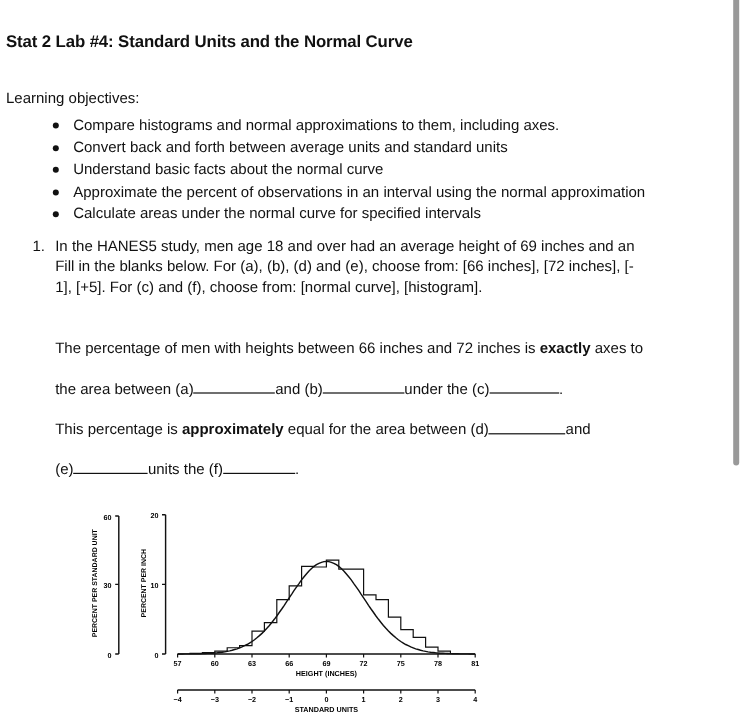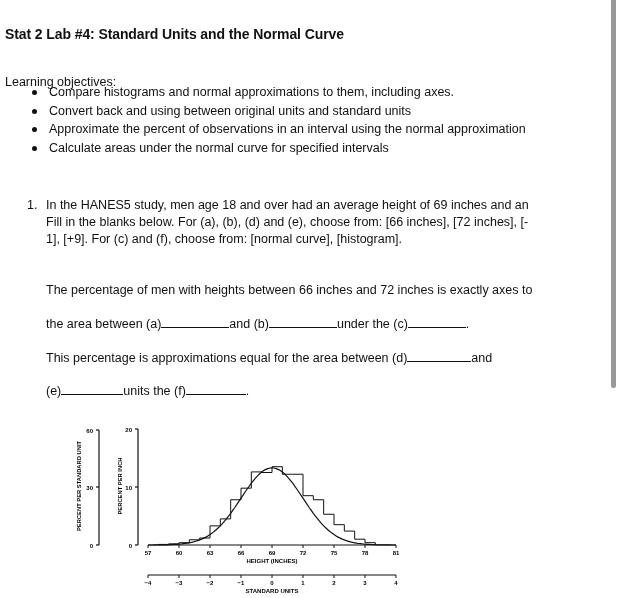--- a/index.html
+++ b/index.html
@@ -1,60 +1,61 @@
 <!DOCTYPE html>
 <html><head>
 <meta charset="utf-8">
 <style>
   html,body{margin:0;padding:0;background:#fff;}
   body{width:621px;height:598px;position:relative;overflow:hidden;font-family:"Liberation Sans","DejaVu Sans",sans-serif;color:#111;}
   .abs{position:absolute;white-space:nowrap;}
   .title{left:5px;top:26px;font-size:14px;font-weight:bold;letter-spacing:-0.1px;}
   .lo-head{left:5px;top:63px;font-size:12.5px;margin-top:12px;}
-  .bullets{position:absolute;left:26px;top:79px;margin:4px;padding:0;list-style:none;}
+  .bullets{position:absolute;left:26px;top:79px;margin:16px;padding:0;list-style:none;}
   .bullets li{position:relative;height:18.5px;line-height:18.5px;font-size:12.5px;padding-left:19px;white-space:nowrap;}
   .bullets li .dot{position:absolute;left:2px;top:7px;width:5px;height:5px;border-radius:50%;background:#111;}
   .q{font-size:12.5px;line-height:17px;}
   .qnum{left:27px;top:197px;}
   .qtext{left:46px;top:197px;}
   .qtext div{height:17px;}
   .line{font-size:12.5px;}
   .blank{display:inline-block;border-bottom:1px solid #111;height:11px;vertical-align:baseline;}
-  b{font-weight:normal;}
+  b{font-weight:bold;}
   .scrollbar{position:absolute;left:611px;top:0;width:5px;height:388px;background:#999;border-radius:0 0 3px 3px;}
   svg text{font-family:"Liberation Sans","DejaVu Sans",sans-serif;font-weight:bold;}
 </style>
 </head>
 <body>
 
 <div class="abs title">Stat 2 Lab #4: Standard Units and the Normal Curve</div>
 <div class="abs lo-head">Learning objectives:</div>
 
 <ul class="bullets">
   <li><span class="dot"></span><span>Compare histograms and normal approximations to them, including axes.</span></li>
-  <li><span class="dot"></span><span>Convert back and using between original units and standard units</span></li>
+  <li><span class="dot"></span><span>Convert back and forth between average units and standard units</span></li>
+  <li><span class="dot"></span><span>Understand basic facts about the normal curve</span></li>
   <li><span class="dot"></span><span>Approximate the percent of observations in an interval using the normal approximation</span></li>
   <li><span class="dot"></span><span>Calculate areas under the normal curve for specified intervals</span></li>
 </ul>
 
 <div class="abs q qnum">1.</div>
 <div class="abs q qtext">
   <div>In the HANES5 study, men age 18 and over had an average height of 69 inches and an</div>
   <div>Fill in the blanks below. For (a), (b), (d) and (e), choose from: [66 inches], [72 inches], [-</div>
-  <div>1], [+9].  For (c) and (f), choose from: [normal curve], [histogram].</div>
+  <div>1], [+5].  For (c) and (f), choose from: [normal curve], [histogram].</div>
 </div>
 
 <div class="abs line" style="left:46px;top:283px;"><span>The percentage of men with heights between 66 inches and 72 inches is </span><b>exactly</b><span> axes to</span></div>
 
 <div class="abs line" style="left:46px;top:316px;">
   <span>the area between (a)</span><span class="blank" style="width:68px;"></span><span>and (b)</span><span class="blank" style="width:68px;"></span><span>under the (c)</span><span class="blank" style="width:58px;"></span><span>.</span>
 </div>
 
 <div class="abs line" style="left:46px;top:350px;">
-  <span>This percentage is </span><b>approximations</b><span> equal for the area between (d)</span><span class="blank" style="width:64px;"></span><span>and</span>
+  <span>This percentage is </span><b>approximately</b><span> equal for the area between (d)</span><span class="blank" style="width:64px;"></span><span>and</span>
 </div>
 
 <div class="abs line" style="left:46px;top:383px;">
   <span>(e)</span><span class="blank" style="width:62px;"></span><span>units the (f)</span><span class="blank" style="width:60px;"></span><span>.</span>
 </div>
 
 <svg class="abs" style="left:0;top:0;" width="621" height="598">
 
   <g stroke="#111" stroke-width="1.2" fill="none">
     <line x1="99" y1="430" x2="99" y2="545"></line>

